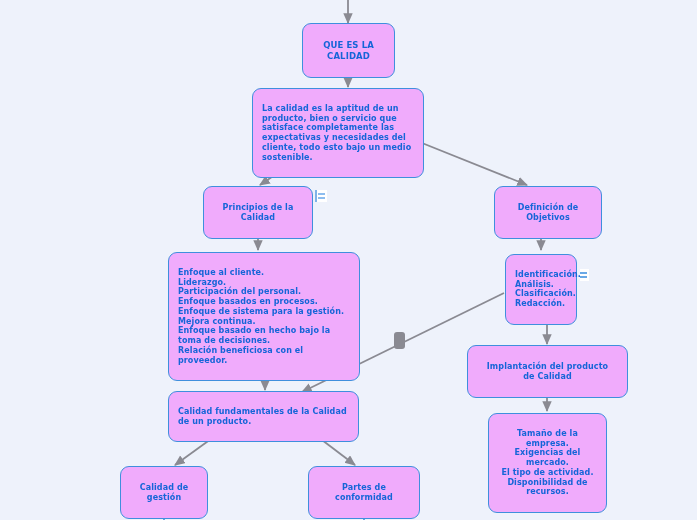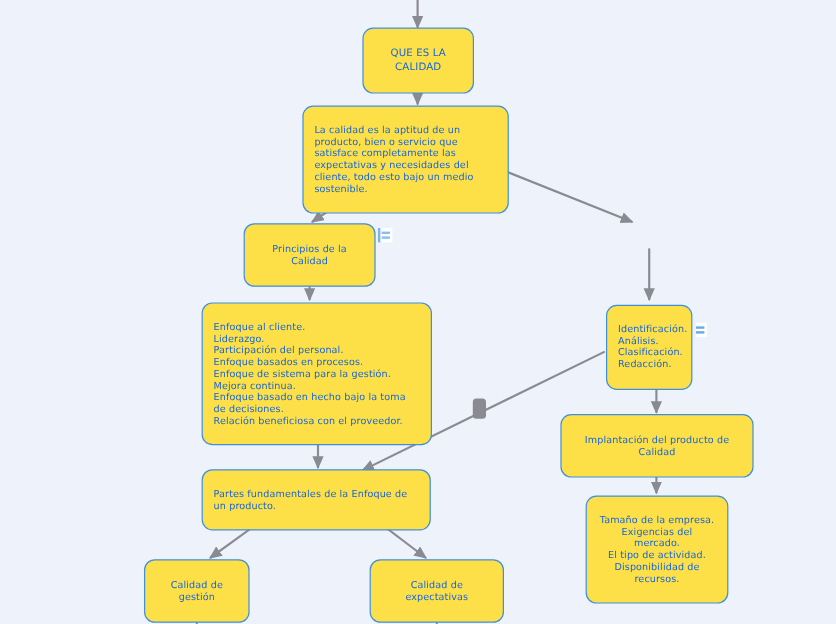--- a/index.html
+++ b/index.html
@@ -25,25 +25,25 @@
     position: absolute;
     left: 0;
     top: 0;
     width: 697px;
     height: 520px;
     pointer-events: none;
   }
   .node {
     position: absolute;
     box-sizing: border-box;
-    background: #fde047;
+    background: #f0abfc;
     border: 1.6px solid #3f8fdd;
     border-radius: 9px;
     color: #1565d8;
-    font-weight: normal;
+    font-weight: bold;
     letter-spacing: 0.1px;
     line-height: 1.22;
     padding: 5px 9px;
     text-align: left;
     white-space: pre-line;
   }
   .node.center {
     text-align: center;
     padding: 6px 12px;
   }
@@ -137,20 +137,23 @@
     <span class="node-title">Enfoque al cliente.
 Liderazgo.
 Participación del personal.
 Enfoque basados en procesos.
 Enfoque de sistema para la gestión.
 Mejora continua.
 Enfoque basado en hecho bajo la toma de decisiones.
 Relación beneficiosa con el proveedor.</span>
   </div>
 
+  <div class="node center" style="left:494px; top:186px; width:108px; font-size:8px;">
+    <span class="node-title">Definición de Objetivos</span>
+  </div>
 
   <div class="node" style="left:505px; top:254px; width:72px; font-size:8px;">
     <span class="node-title">Identificación.
 Análisis.
 Clasificación.
 Redacción.</span>
   </div>
   <div class="badge-icon lines" style="left:580px; top:269px; border-left:none; padding-left:0;">
     <i></i>
     <i></i>
@@ -163,24 +166,24 @@
   <div class="node" style="left:488px; top:413px; width:119px; font-size:8px;text-align:center;">
     <span class="node-title">Tamaño de la empresa.
 Exigencias del mercado.
 El tipo de actividad.
 Disponibilidad de recursos.</span>
   </div>
 
   <div class="handle-node" style="left:394px; top:332px;"></div>
 
   <div class="node" style="left:168px; top:391px; width:191px; font-size:8px;">
-    <span class="node-title">Partes fundamentales de la Enfoque de un producto.</span>
+    <span class="node-title">Calidad fundamentales de la Calidad de un producto.</span>
   </div>
 
   <div class="node center" style="left:120px; top:466px; width:88px; font-size:8px;">
     <span class="node-title">Calidad de gestión</span>
   </div>
 
   <div class="node center" style="left:308px; top:466px; width:112px; font-size:8px;">
-    <span class="node-title">Calidad de expectativas</span>
+    <span class="node-title">Partes de conformidad</span>
   </div>
 
 </div>
 
 </body></html>

